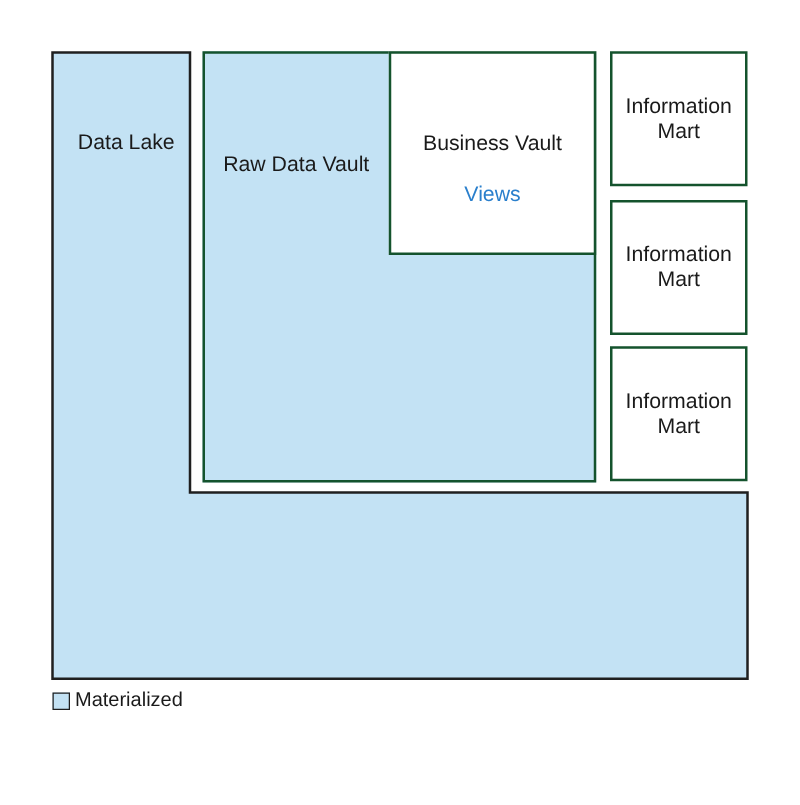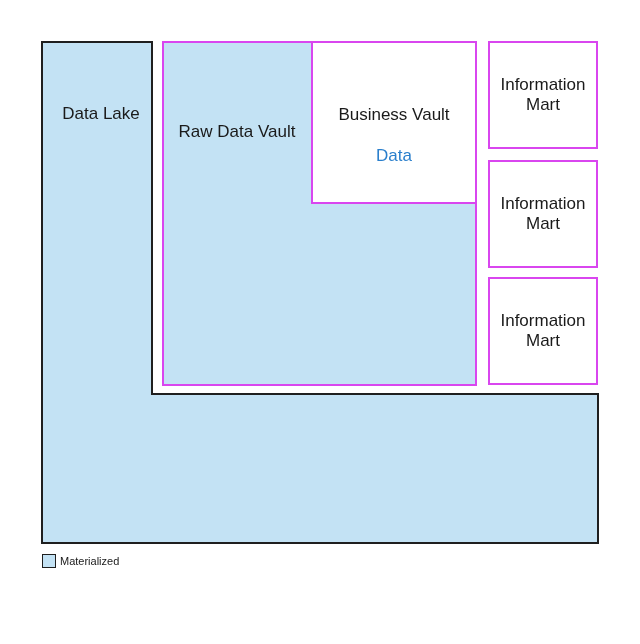--- a/index.html
+++ b/index.html
@@ -16,21 +16,21 @@
     overflow: hidden;
   }
   #lshape-svg {
     position: absolute;
     left: 0;
     top: 0;
   }
   .box {
     position: absolute;
     box-sizing: border-box;
-    border: 2px solid #d946ef;
+    border: 2px solid #14532d;
   }
   .box.blue  { background: #c3e2f4; }
   .box.white { background: #ffffff; }
   .shape-label {
     position: absolute;
     font-size: 17px;
     line-height: 20px;
     color: #1a1a1a;
     text-align: center;
   }
@@ -56,21 +56,21 @@
   .legend-swatch {
     width: 14px;
     height: 14px;
     box-sizing: border-box;
     border: 1.5px solid #1f1f1f;
     flex: 0 0 auto;
   }
   .legend-swatch.blue  { background: #c3e2f4; }
   .legend-swatch.white { background: #ffffff; }
   .legend-label {
-    font-size: 11px;
+    font-size: 16px;
     line-height: 14px;
     color: #1a1a1a;
     white-space: nowrap;
   }
 </style>
 </head>
 <body>
 
 <div id="canvas">
 
@@ -91,20 +91,20 @@
   <div class="box white mart" style="left:488px; top:277px; width:110px; height:108px;">
     <div class="shape-label mart-label">Information Mart</div>
   </div>
 
   <div class="shape-label" style="left:42px; top:104px; width:118px;">Data Lake</div>
 
   <div class="shape-label" style="left:311px; top:105px; width:166px;">Business Vault</div>
 
   <div class="shape-label" style="left:162px; top:122px; width:150px;">Raw Data Vault</div>
 
-  <div class="shape-label views" style="left:311px; top:146px; width:166px;">Data</div>
+  <div class="shape-label views" style="left:311px; top:146px; width:166px;">Views</div>
 
   <div class="legend-row" style="top:554px;">
     <span class="legend-swatch blue"></span>
     <span class="legend-label">Materialized</span>
   </div>
 
 </div>
 
 </body></html>

